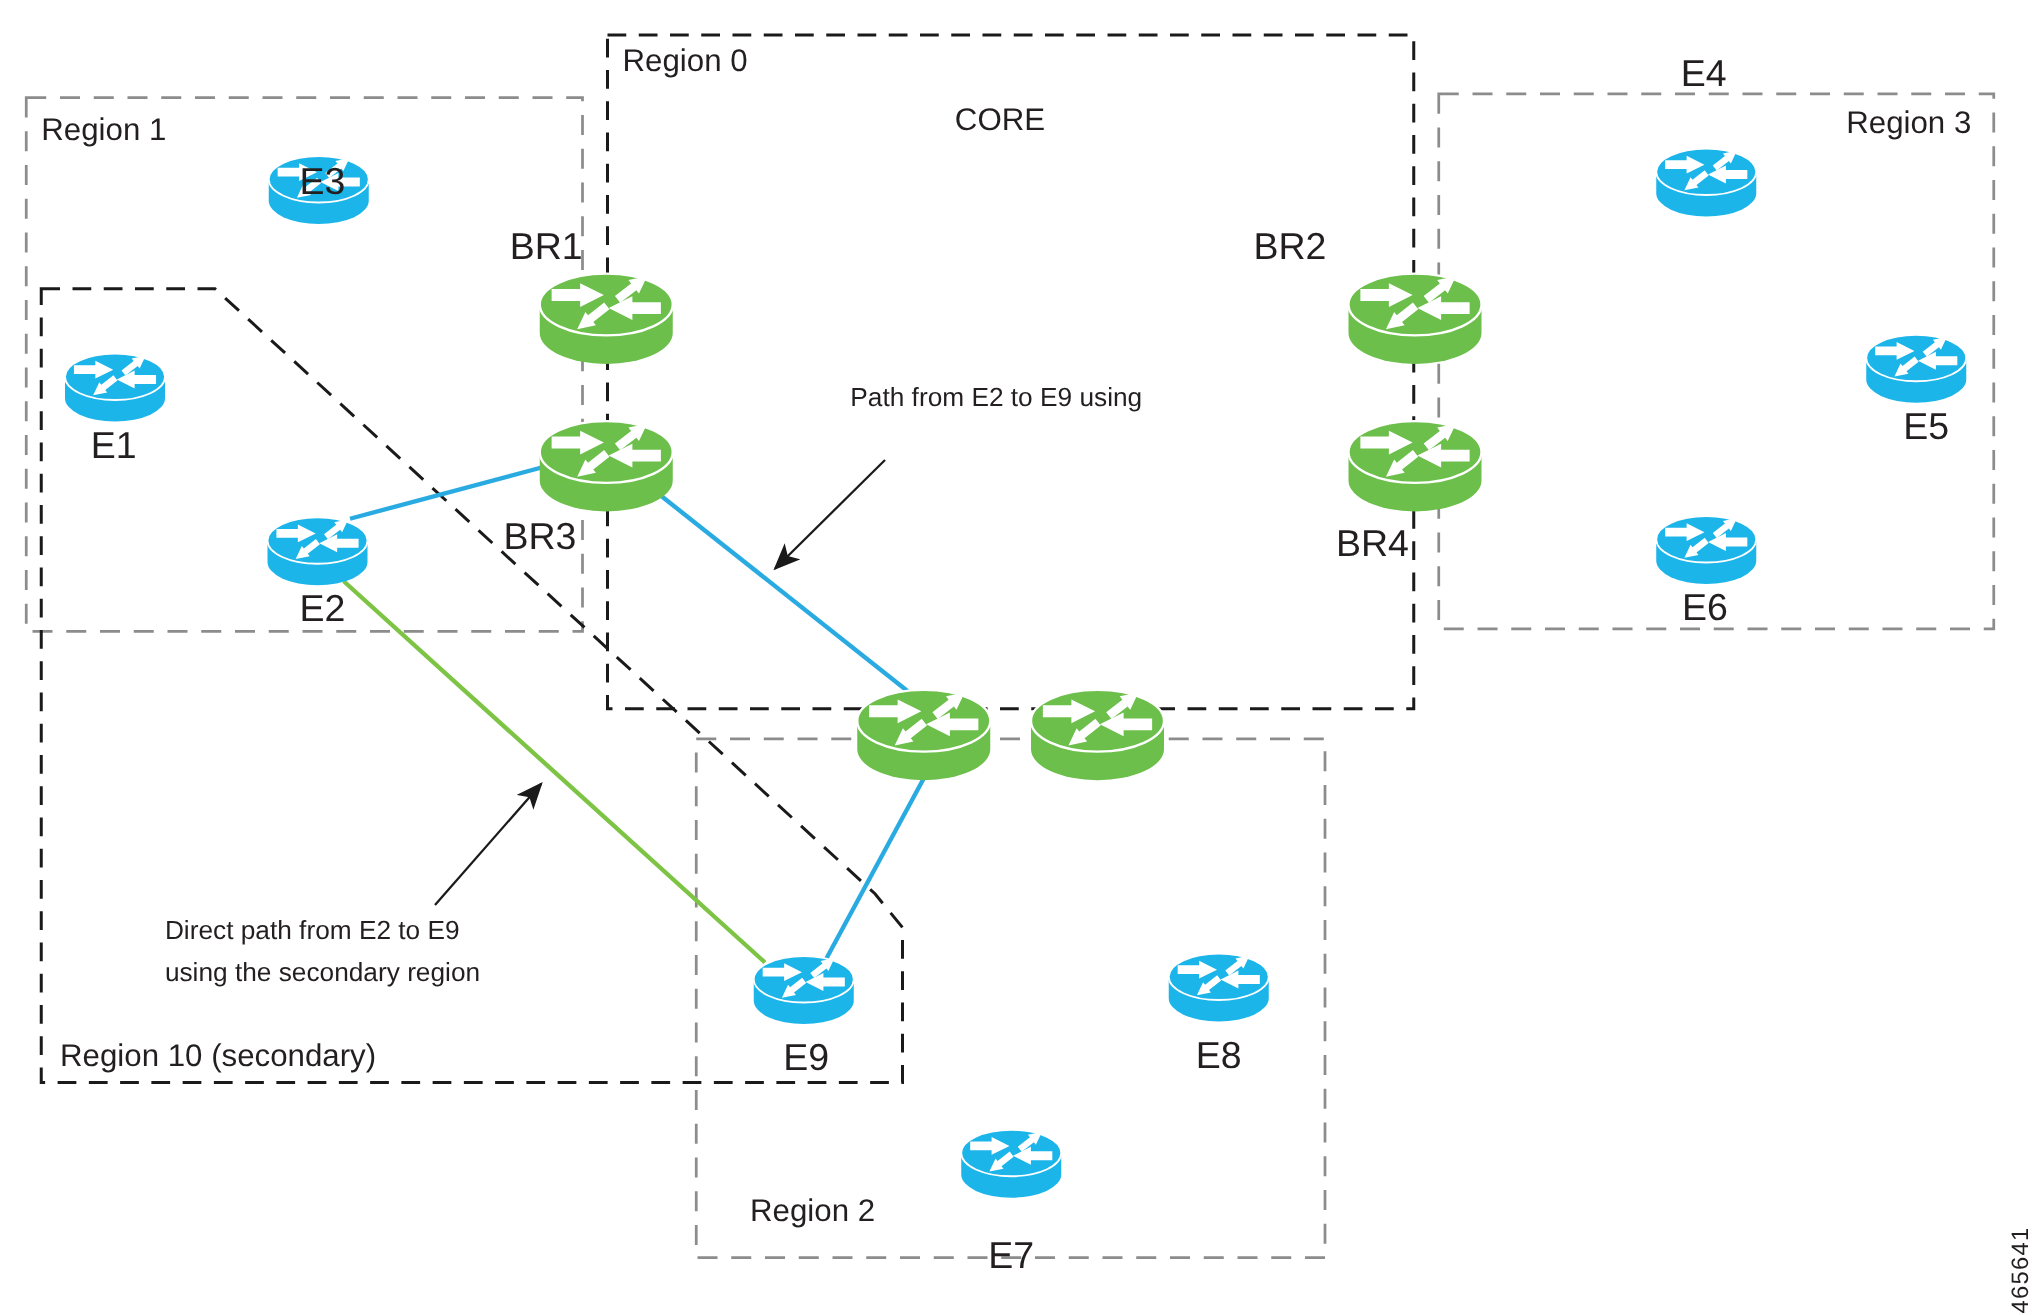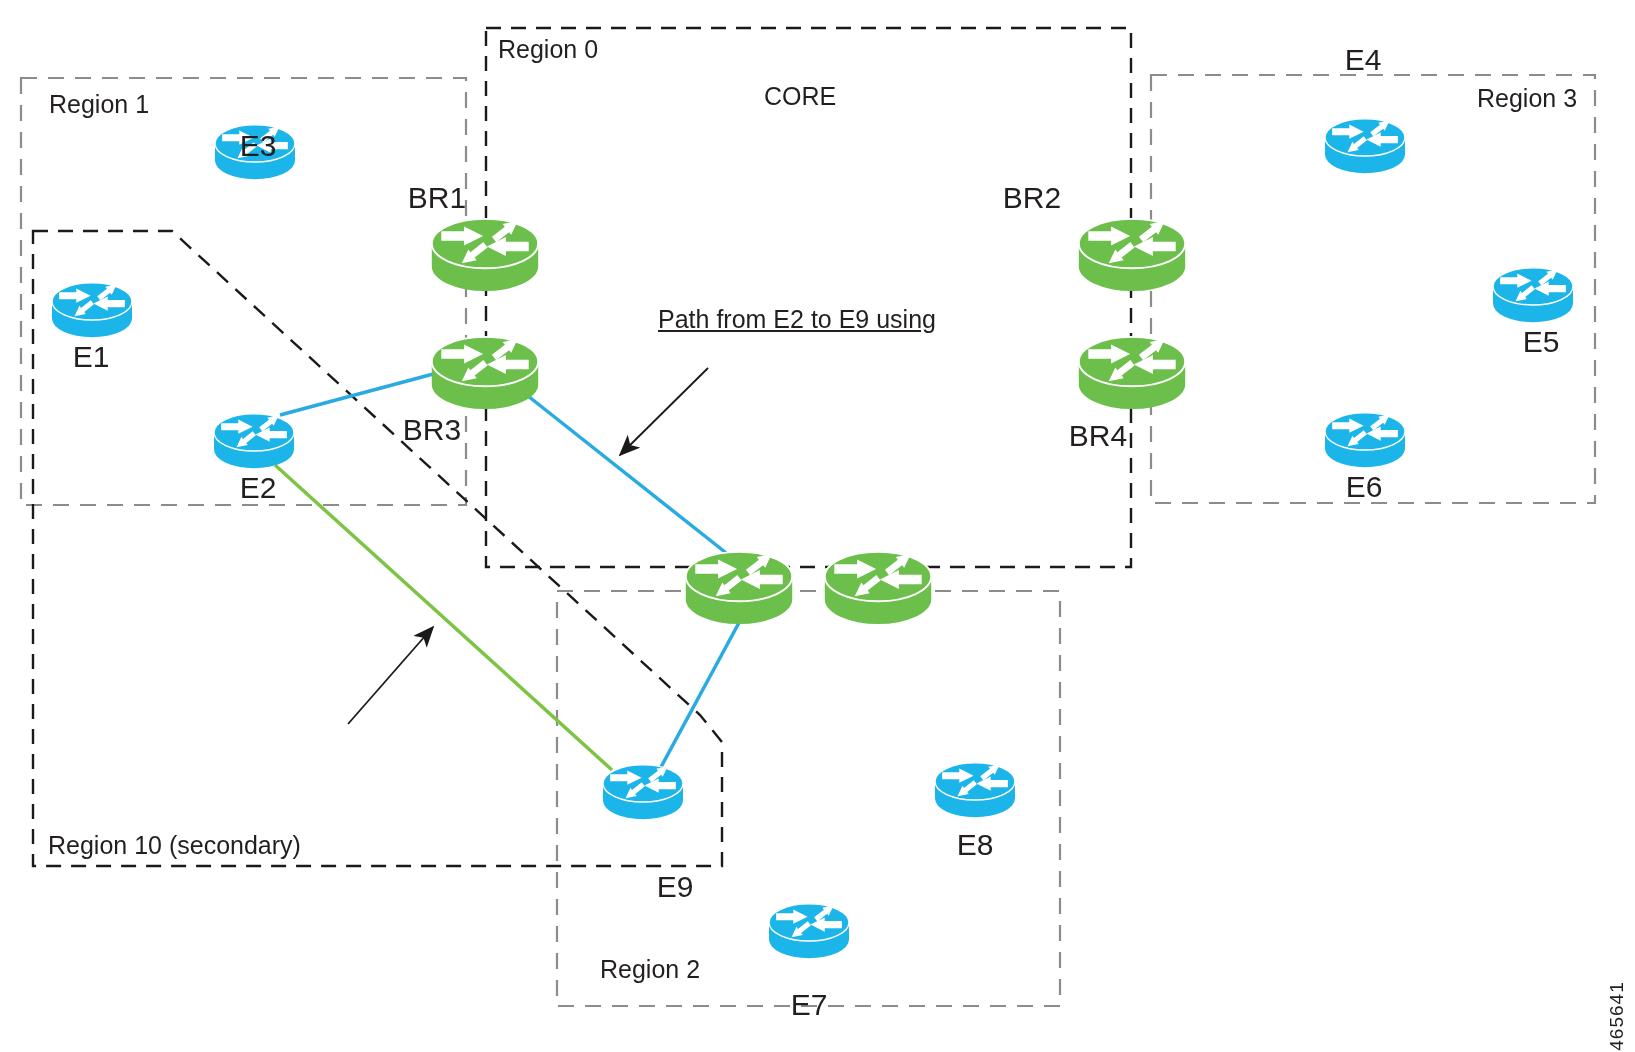--- a/index.html
+++ b/index.html
@@ -11,21 +11,21 @@
   .core-path{stroke:var(--core-path-line,#29ABE2);stroke-width:3.5;fill:none;}
   .direct-path{stroke:var(--direct-path-line,#7DC344);stroke-width:3.5;fill:none;}
   .note-arrow{stroke:#1A1A1A;stroke-width:1.8;fill:none;}
   .router{position:absolute;}
   .router svg{display:block;width:100%;height:100%;}
   .router-blue{color:var(--edge-router,#1CB5EA);}
   .router-green{color:var(--border-router,#6CBF4B);}
   .label{position:absolute;white-space:nowrap;line-height:1.1;text-align:right;}
   .region-label{font-size:25px;}
   .router-label{font-size:30px;transform:translateX(-50%);}
-  .note{position:absolute;font-size:25px;line-height:34px;transform:translateX(-50%);white-space:nowrap;text-decoration:underline;}
+  .note{position:absolute;font-size:21px;line-height:34px;transform:translateX(-50%);white-space:nowrap;}
   .cx{transform:translateX(-50%);}
   #watermark{position:absolute;font-size:19px;transform:translate(-50%,-50%) rotate(-90deg);letter-spacing:1px;}
 </style>
 </head>
 <body>
 
 <div id="stage">
 
   <svg class="bg" width="1635" height="1052" viewBox="0 0 1635 1052">
     <defs>
@@ -129,40 +129,44 @@
       <svg viewBox="0 0 120 84">
         <use href="#sym-router"></use>
       </svg>
     </div>
   <div class="router router-green" style="left:821px; top:548px; width:114px;height:80px;">
       <svg viewBox="0 0 120 84">
         <use href="#sym-router"></use>
       </svg>
     </div>
 
-  <span class="label region-label" style="left:49px;  top:91px;">Region 1</span>
+  <span class="label region-label" style="left:33px;  top:91px;">Region 1</span>
   <span class="label region-label" style="left:498px; top:36px;">Region 0</span>
   <span class="label region-label cx" style="left:800px; top:83px;">CORE</span>
   <span class="label region-label cx" style="left:1527px;top:85px;">Region 3</span>
   <span class="label region-label" style="left:600px; top:956px;">Region 2</span>
   <span class="label region-label" style="left:48px;  top:832px;">Region 10 (secondary)</span>
 
   <span class="label router-label" style="left:91px;  top:340px;">E1</span>
   <span class="label router-label" style="left:258px; top:471px;">E2</span>
   <span class="label router-label" style="left:258px; top:93px;margin-top:36px;">E3</span>
   <span class="label router-label" style="left:1363px;top:43px;">E4</span>
   <span class="label router-label" style="left:1541px;top:325px;">E5</span>
   <span class="label router-label" style="left:1364px;top:470px;">E6</span>
   <span class="label router-label" style="left:809px; top:968px;margin-top:20px;">E7</span>
   <span class="label router-label" style="left:975px; top:828px;">E8</span>
-  <span class="label router-label" style="left:675px; top:830px;margin-top:40px;">E9</span>
+  <span class="label router-label" style="left:645px; top:830px;">E9</span>
   <span class="label router-label" style="left:437px; top:181px;">BR1</span>
   <span class="label router-label" style="left:1032px;top:181px;">BR2</span>
   <span class="label router-label" style="left:432px; top:413px;">BR3</span>
   <span class="label router-label" style="left:1098px;top:419px;">BR4</span>
 
   <div class="note" style="left:797px;top:302px;">
     <div>Path from E2 to E9 using</div>
   </div>
+  <div class="note" style="left:258px;top:728px;">
+    <div>Direct path from E2 to E9</div>
+    <div>using the secondary region</div>
+  </div>
 
   <span id="watermark" style="left:1617px;top:1016px;">465641</span>
 
 </div>
 
 </body></html>

